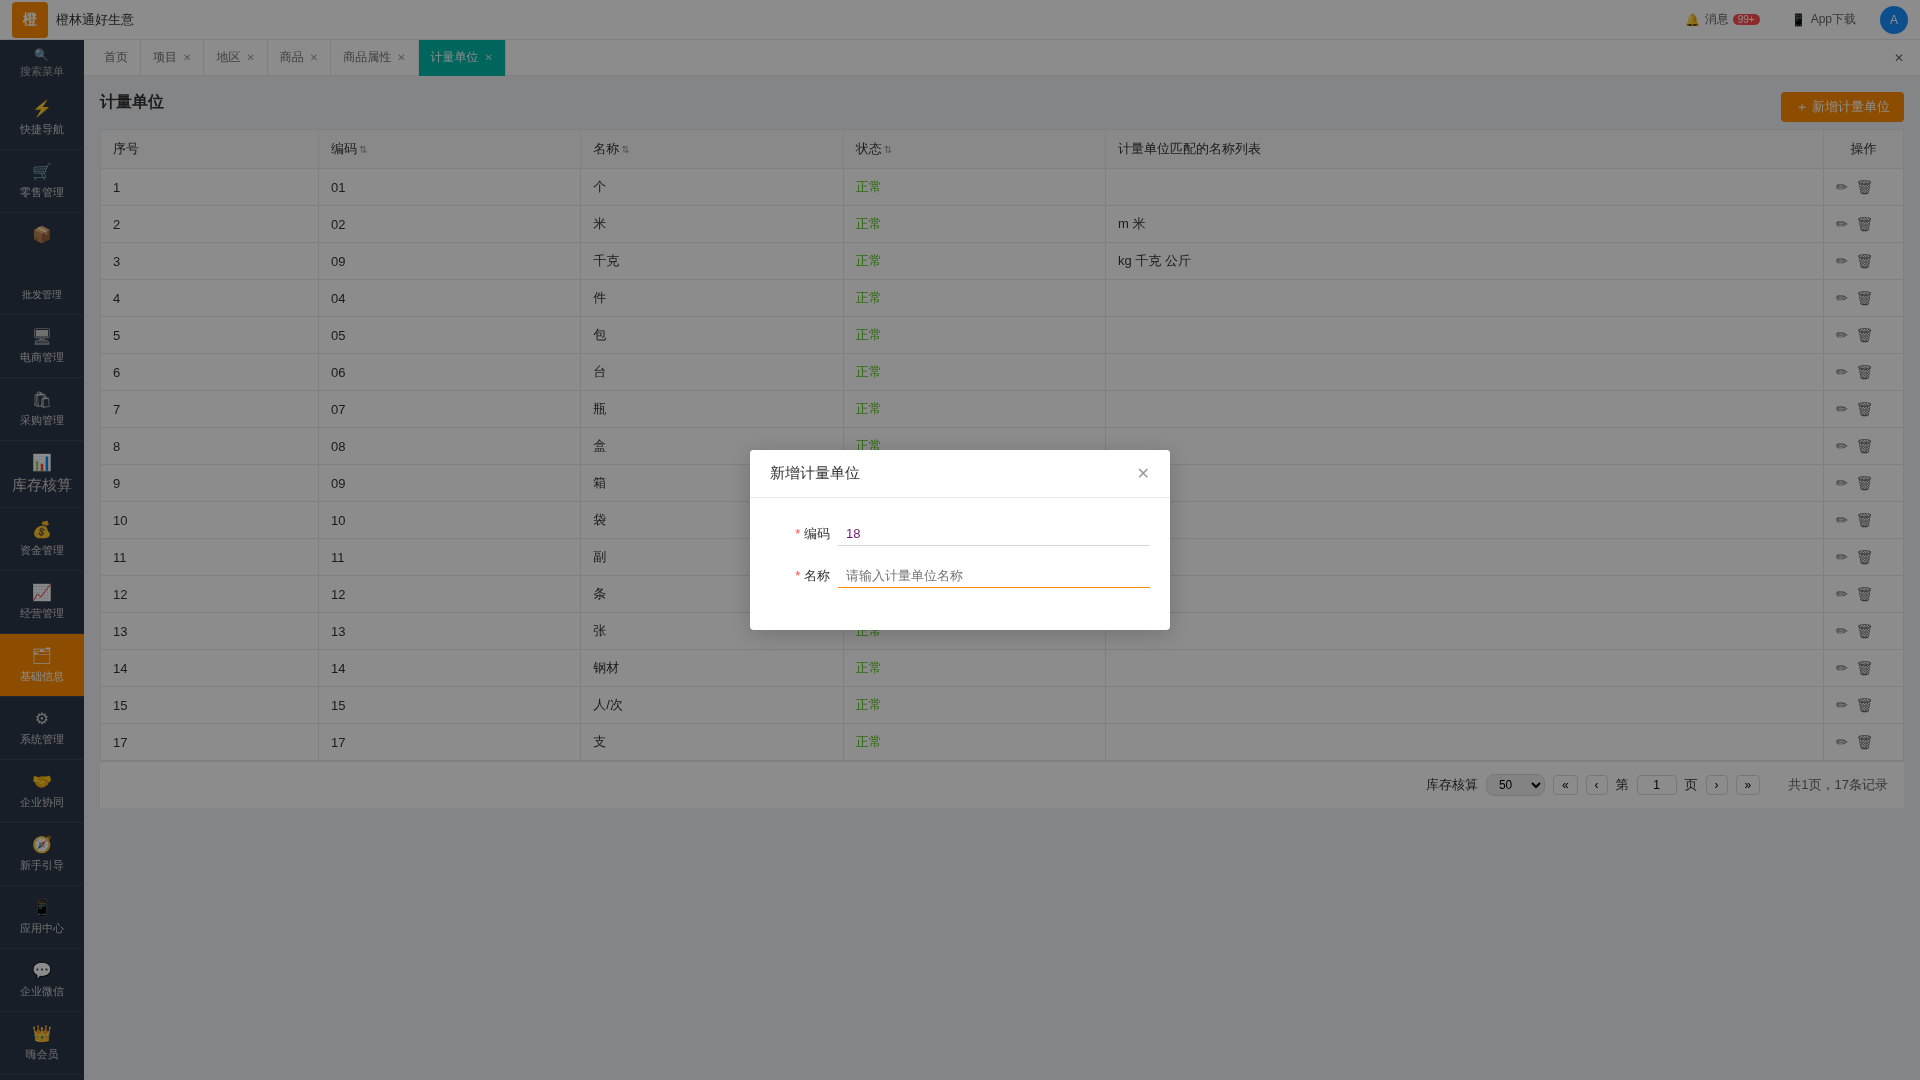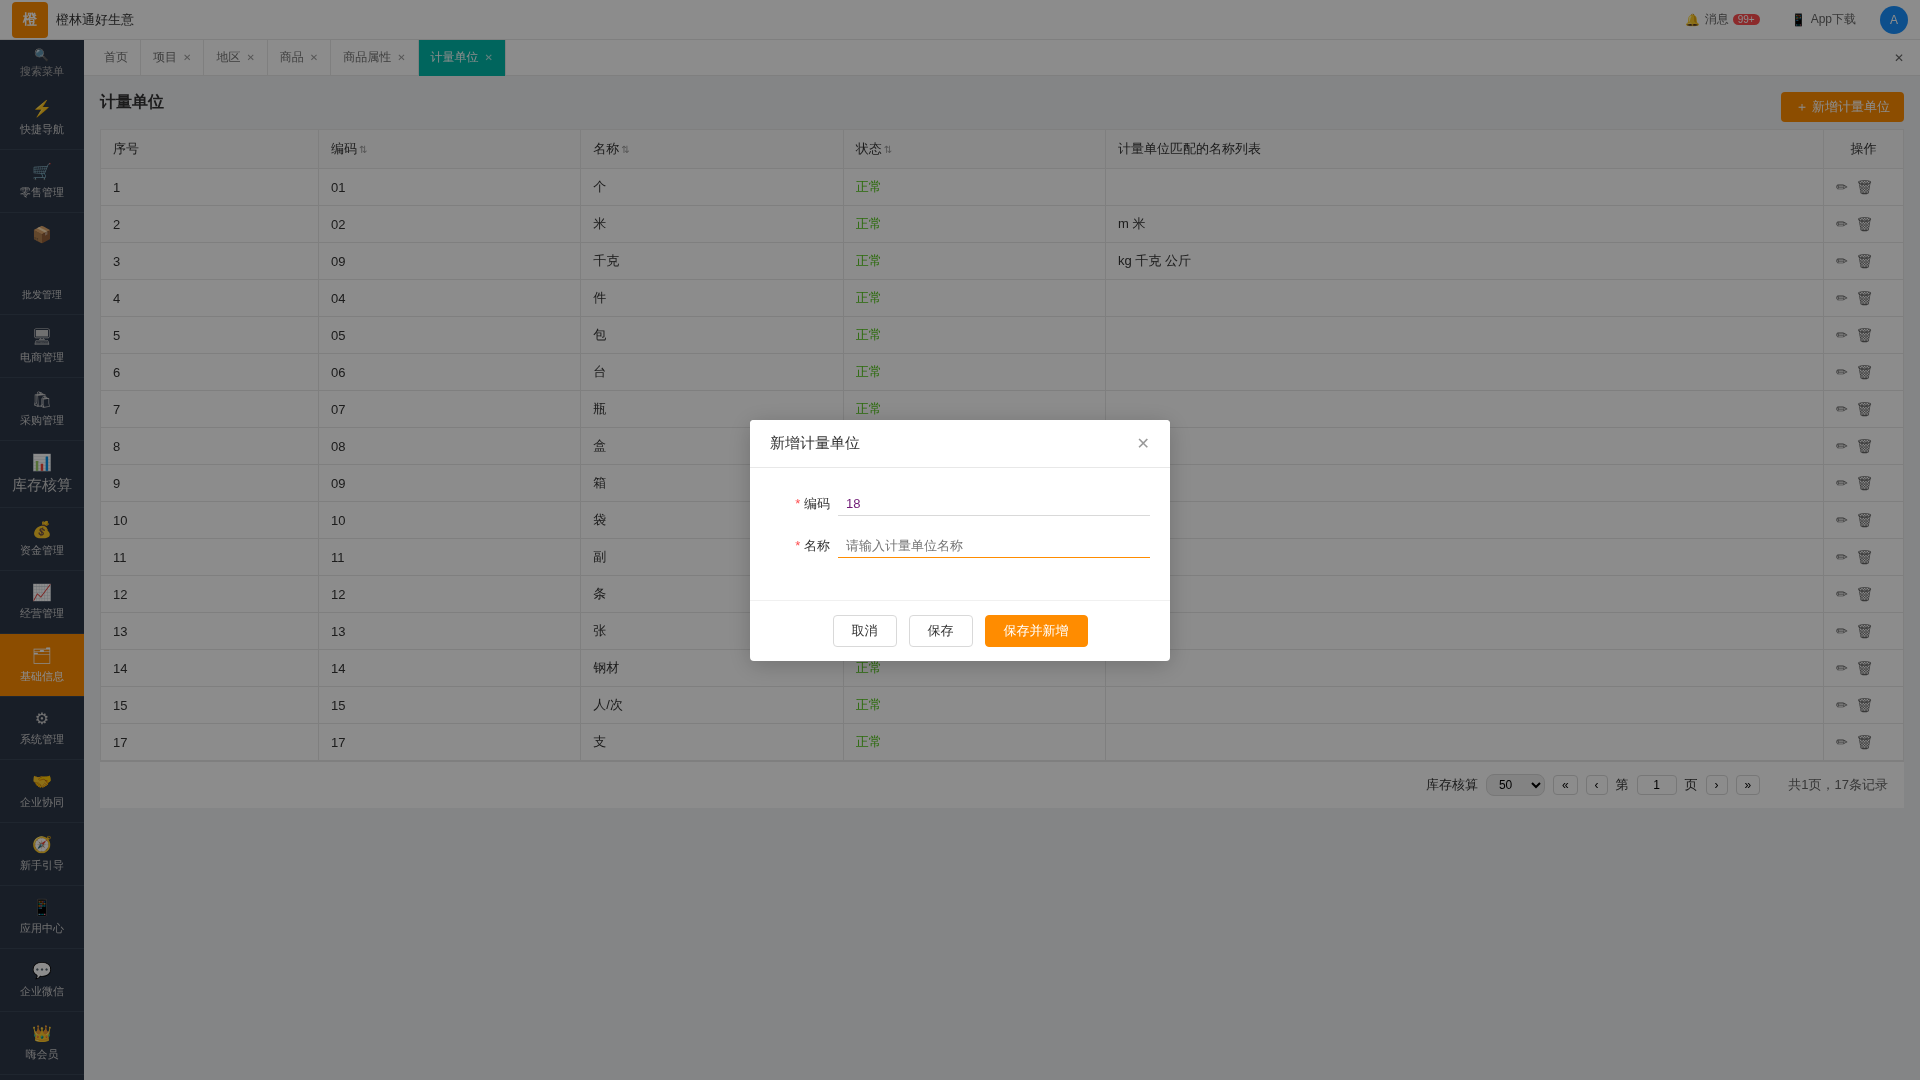--- a/index.html
+++ b/index.html
@@ -735,19 +735,14 @@
     <div class="modal-body">
       <div class="form-row">
         <label class="form-label required">编码</label>
         <input class="form-input" value="18" style="">
       </div>
       <div class="form-row">
         <label class="form-label required">名称</label>
         <input class="form-input focused" placeholder="请输入计量单位名称" style="">
       </div>
     </div>
-    <div class="modal-footer">
-      <button class="btn-cancel">取消</button>
-      <button class="btn-save">保存</button>
-      <button class="btn-save-new">保存并新增</button>
-    </div>
   </div>
 </div>
 
 </body></html>

